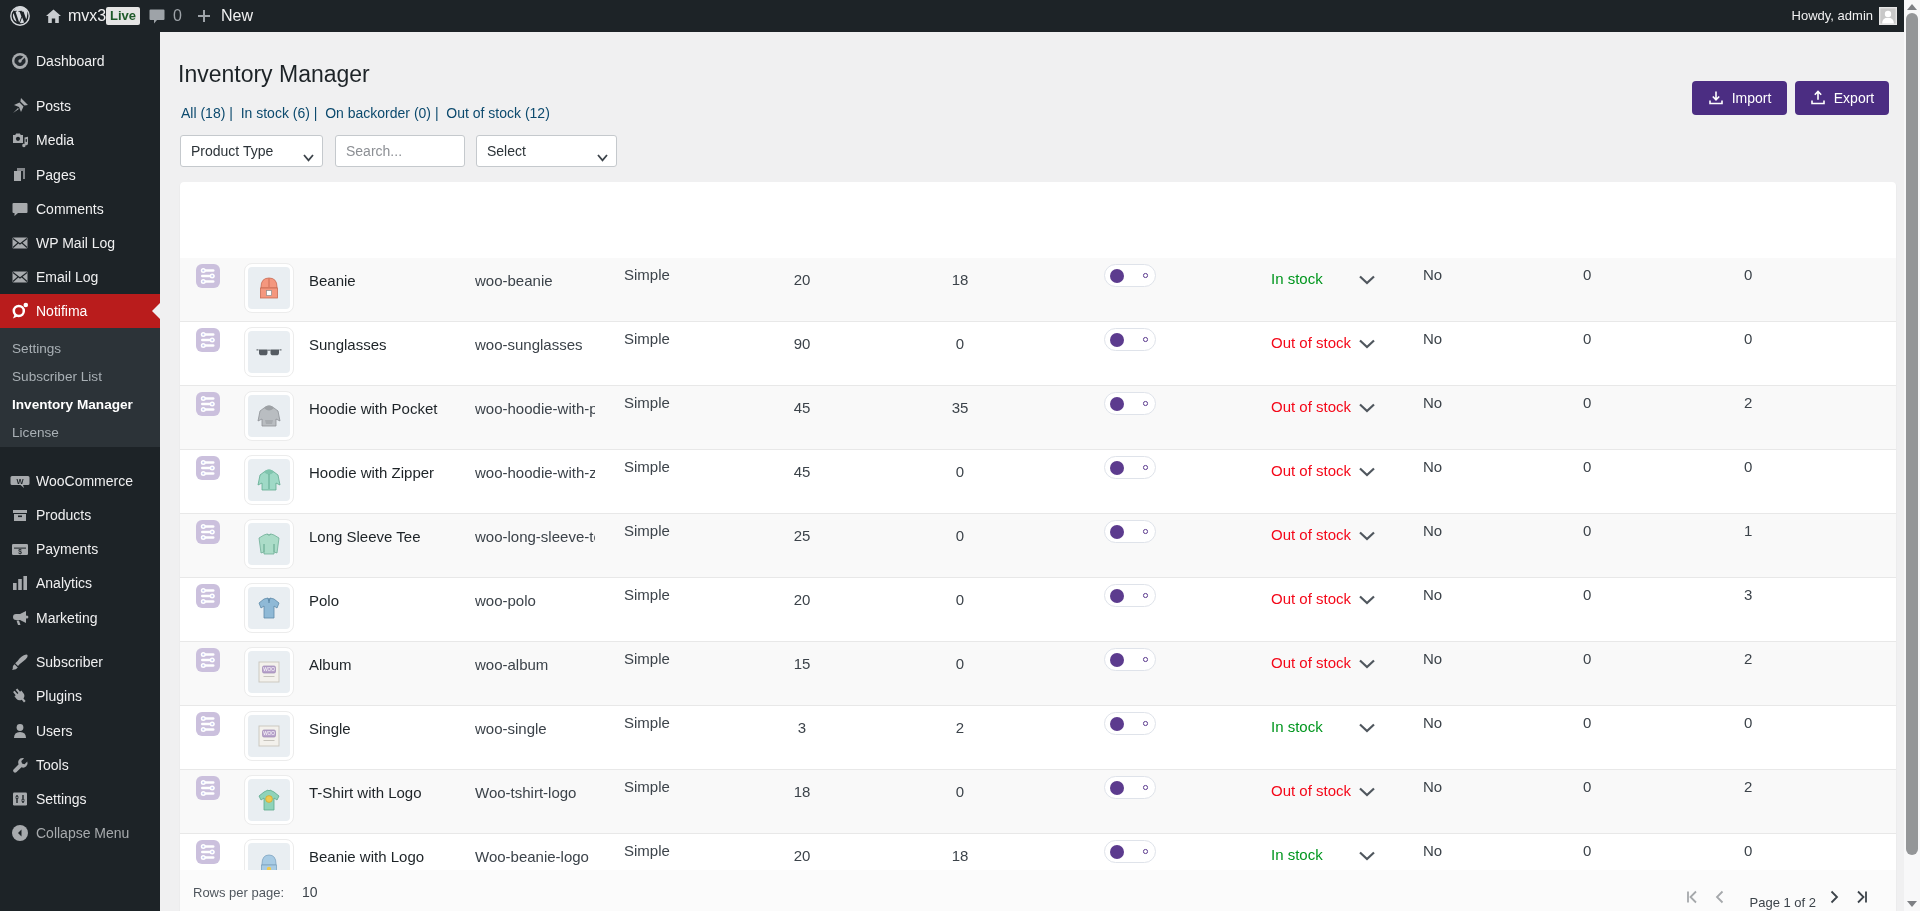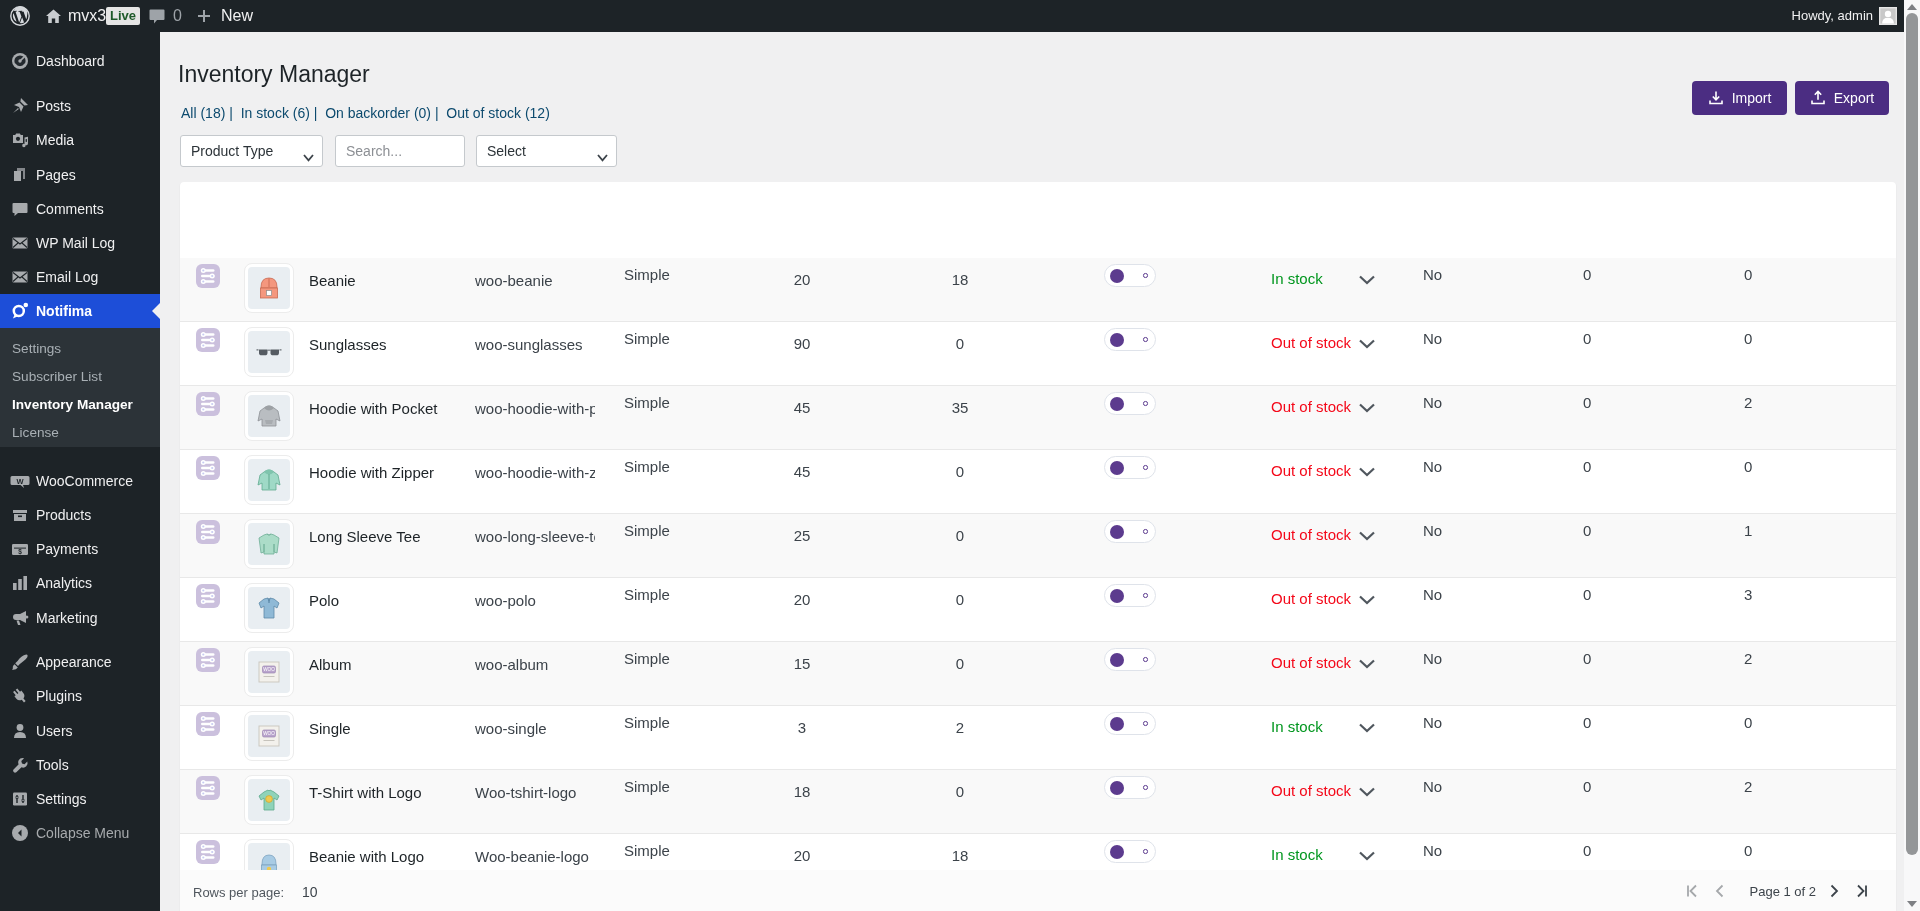--- a/index.html
+++ b/index.html
@@ -5,21 +5,21 @@
 html,body { width:1920px; height:911px; overflow:hidden; font-family:"Liberation Sans",sans-serif; background:#f0f0f1; }
 .abar { position:fixed; left:0; top:0; width:1904px; height:32px; background:#1d2327; z-index:50; }
 .abar .item { position:absolute; top:0; height:32px; display:flex; align-items:center; color:#f0f0f1; font-size:16px; }
 .live { position:absolute; left:106px; top:7px; width:34px; height:18px; background:#e5e5e5; color:#1e5a2a; font-size:13px; font-weight:bold; border-radius:2px; text-align:center; line-height:18px; }
 .howdy { position:absolute; right:31px; top:0; height:32px; line-height:32px; color:#f0f0f1; font-size:13px; }
 .avatar { position:absolute; right:7px; top:7px; width:18px; height:18px; }
 .sidebar { position:fixed; left:0; top:32px; width:160px; height:879px; background:#1d2327; z-index:40; }
 .mi { position:absolute; left:0; width:160px; height:34px; }
 .mic { position:absolute; left:10px; top:7px; width:20px; height:20px; }
 .mlb { position:absolute; left:36px; top:50%; transform:translateY(-50%); font-size:14px; color:#f0f0f1; white-space:nowrap; }
-.mi.active { background:#1d4ed8;font-weight:bold; }
+.mi.active { background:#b91c1c; }
 .mi.active .mlb { color:#fff; }
 .mi.collapse .mlb { color:#a7aaad; }
 .arrow { position:absolute; right:0; top:9px; width:0; height:0; border:8px solid transparent; border-right-color:#f0f0f1; border-left-width:0; }
 .submenu { position:absolute; left:0; top:296px; width:160px; height:119px; background:#2c3338; }
 .smi { position:absolute; left:12px; height:21px; line-height:21px; font-size:13.6px; color:#a9b0b5; white-space:nowrap; }
 .smi.cur { color:#fff; font-weight:bold; }
 .content { position:absolute; left:160px; top:32px; width:1744px; height:879px; background:#f0f0f1; }
 h1 { position:absolute; left:18px; top:29px; font-size:23px; font-weight:400; color:#1d2327; }
 .flinks { position:absolute; left:21px; top:73px; font-size:14px; color:#0c4a6e; }
 .ctl { position:absolute; top:103px; height:32px; background:#fff; border:1px solid #c5c9cd; border-radius:3px; font-size:14px; color:#2c3338; }
@@ -53,21 +53,21 @@
 .green { color:#00961e; }
 .red { color:#f40819; }
 .schev { position:absolute; left:1178px; top:17px; font-size:0; line-height:0; }
 .bo { left:1243px; top:8px; font-size:15px; }
 .stk { left:1403px; top:8px; font-size:15px; }
 .sub { left:1564px; top:8px; font-size:15px; }
 .tfoot { position:absolute; left:0; top:688px; width:1716px; height:92px; background:#fbfbfb; font-size:13px; color:#50575e; }
 .rpp { position:absolute; left:13px; top:15px; font-size:13px; }
 .rppn { position:absolute; left:122px; top:14px; font-size:14px; color:#3c434a; }
 .pag { position:absolute; right:26px; top:13px; display:flex; align-items:center; gap:12px; }
-.pag .pg { font-size:13px; color:#3c434a; margin:0 -2px 0 10px; }
+.pag .pg { font-size:13px; color:#3c434a; margin:12px -2px 0 10px; }
 .sbar { position:fixed; right:0; top:0; width:16px; height:911px; background:#f8f8f9; z-index:60; }
 .sbar .thumb { position:absolute; left:2px; top:13px; width:12px; height:842px; background:#949698; border-radius:6px; }
 .sbar .up { position:absolute; left:3px; top:4px; width:0; height:0; border:5px solid transparent; border-bottom:6px solid #7e8084; border-top-width:0; }
 .sbar .dn { position:absolute; left:3px; bottom:4px; width:0; height:0; border:5px solid transparent; border-top:6px solid #7e8084; border-bottom-width:0; }
 </style></head>
 <body>
 <div class="abar">
   <span class="item" style="left:8px">
       <svg width="24" height="24" viewBox="0 0 24 24">
         <circle cx="12" cy="12" r="9.2" fill="none" stroke="#d5d8dc" stroke-width="1.4"></circle>
@@ -204,21 +204,21 @@
           <path d="M6.5 12.5 l1.5 4.5 2.5 0 -1.5 -4.5 Z" fill="#a7aaad"></path>
           <circle cx="16.8" cy="9" r="1.6" fill="#a7aaad"></circle>
         </svg></span>
       <span class="mlb">Marketing</span>
     </div>
 <div class="mi" style="top:613px">
       <span class="mic"><svg width="20" height="20" viewBox="0 0 20 20">
           <path d="M17 2.5 q2.5 2 -4 7 q-3.5 2.5 -5 4.5 l-2.8 -2.8 q2.3 -1.7 4.3 -4.7 Q13.5 2.5 17 2.5 Z" fill="#a7aaad"></path>
           <path d="M4.6 12.2 l3.2 3.2 q-2 3 -5.8 2.3 q1.3 -1.2 0.8 -3 q0.6 -1.9 1.8 -2.5 Z" fill="#a7aaad"></path>
         </svg></span>
-      <span class="mlb">Appearance</span>
+      <span class="mlb">Subscriber</span>
     </div>
 <div class="mi" style="top:647px">
       <span class="mic"><svg width="20" height="20" viewBox="0 0 20 20">
           <path d="M7.2 2.5 v4.2 h-1.7 v3 a4.5 4.5 0 0 0 3.4 4.35 v3.45 h2.2 v-3.45 a4.5 4.5 0 0 0 3.4 -4.35 v-3 h-1.7 V2.5 h-2.1 v4.2 h-1.4 V2.5 Z" fill="#a7aaad" transform="rotate(-40 10 10)"></path>
         </svg></span>
       <span class="mlb">Plugins</span>
     </div>
 <div class="mi" style="top:682px">
       <span class="mic"><svg width="20" height="20" viewBox="0 0 20 20">
           <circle cx="10" cy="6.5" r="3.4" fill="#a7aaad"></circle>

